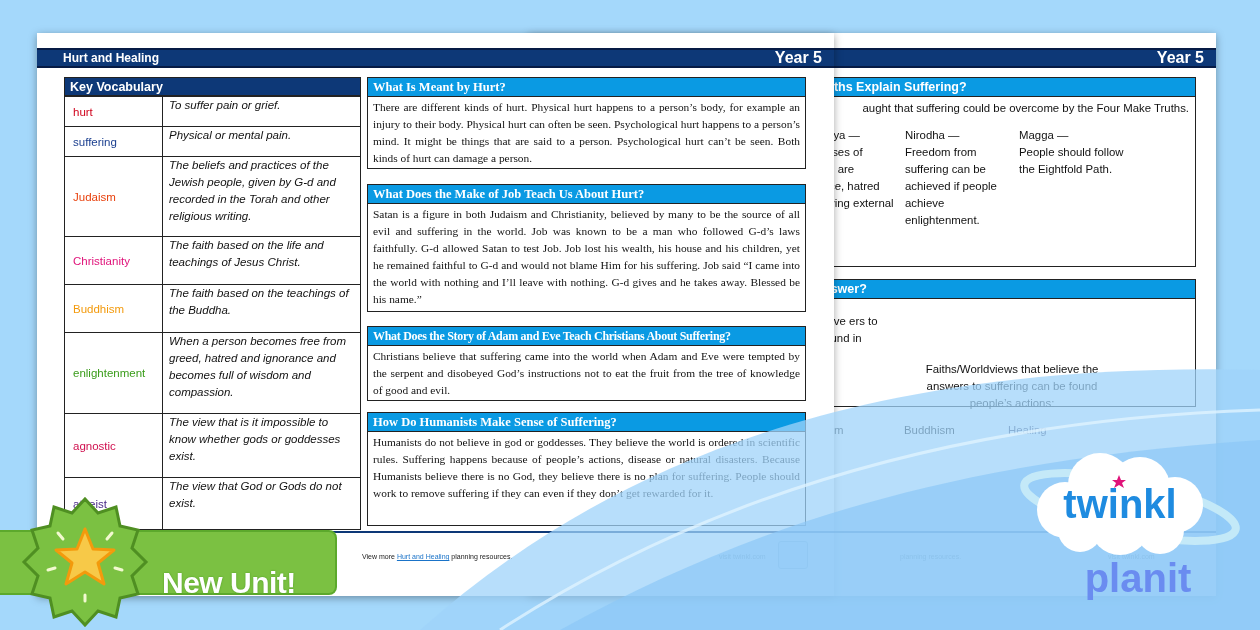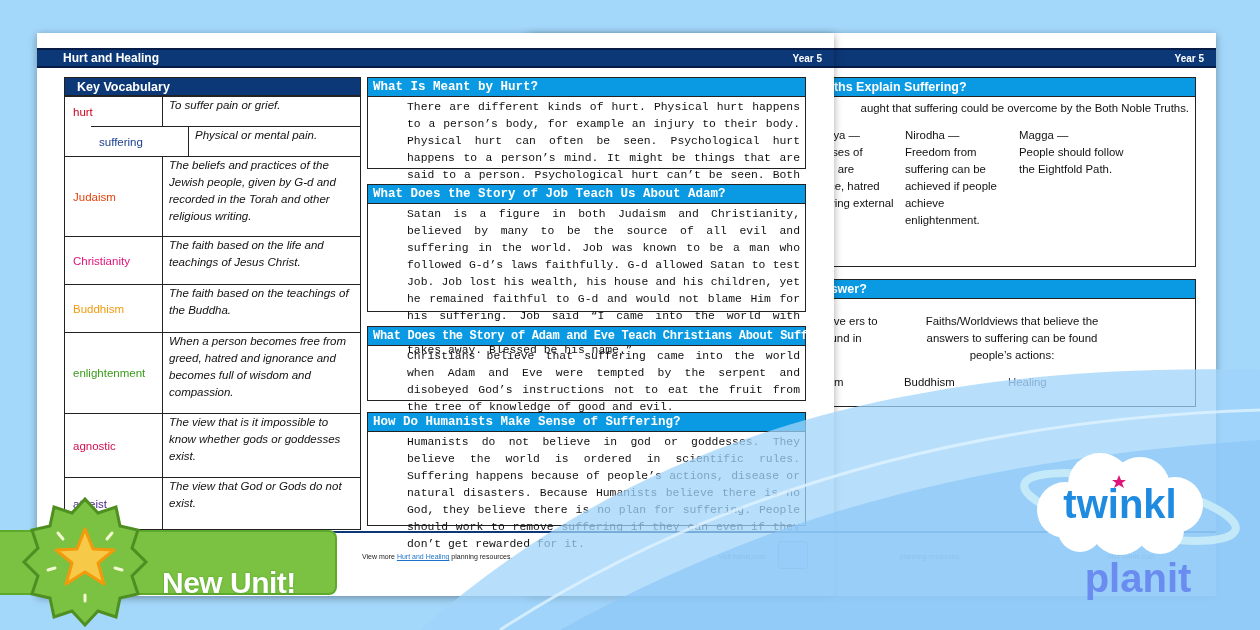--- a/index.html
+++ b/index.html
@@ -22,56 +22,55 @@
   .doc-header {
     position: absolute; left: 0; right: 0; top: 15px; height: 20px;
     background: #0d3877;
     border-top: 2px solid #061b45;
     border-bottom: 2px solid #061b45;
     color: #fff; font-weight: bold; font-size: 12px;
     display: flex; align-items: center; justify-content: space-between;
     padding: 0 12px 0 26px;
     font-family: "Liberation Sans", sans-serif;
   }
-  .doc-header .year { font-size: 10px; }
+  .doc-header .year { font-size: 16px; }
 
   
   .vocab {
     position: absolute; left: 27px; top: 44px; width: 297px;
     border: 1.5px solid #222;
     font-family: "Liberation Sans", sans-serif;
     font-size: 11.5px;
   }
   .vocab .vhead {
     background: #0d3877; color: #fff; font-weight: bold;
-    font-size: 12.5px; height: 18px; line-height: 18px; padding-left: 12px;
+    font-size: 12.5px; height: 18px; line-height: 18px; padding-left: 5px;
     border-bottom: 1.5px solid #222;
   }
   .vocab .vrow { display: flex; border-top: 1.2px solid #222; }
   .vocab .vrow:first-of-type { border-top: none; }
   .vocab .term {
     width: 98px; border-right: 1.2px solid #222;
     display: flex; align-items: center; padding-left: 8px;
   }
   .vocab .def { flex: 1; padding: 0 6px; line-height: 17px; font-style: italic; }
 
   .box {
     position: absolute; left: 330px; width: 439px;
     border: 1.5px solid #222;
-    font-family: Liberation Mono, monospace;
+    font-family: Liberation Serif, serif;
   }
   .box .bhead {
     background: #0a9ae3; color: #fff; font-weight: bold;
     font-size: 12.5px; height: 19px; line-height: 19px; padding-left: 5px;
     border-bottom: 1.5px solid #222; white-space: nowrap;
   }
   .box .bbody {
     font-size: 11.4px; line-height: 17px; padding: 2px 5px 3px 5px;
     text-align: justify;
-    margin-left: 34px;
   }
 
   
   .bbox {
     position: absolute; width: 460px; right: 20px;
     border: 1.5px solid #222;
     font-family: "Liberation Sans", sans-serif;
     font-size: 11.4px;
   }
   .bbox .bhead {
@@ -120,21 +119,21 @@
 </head>
 <body>
 
 <div class="sheet" id="sheet-back">
   <div class="doc-header" style="justify-content:flex-end;">
     <span class="year">Year 5</span>
   </div>
 
   <div class="bbox" style="top:44px; height:190px;">
     <div class="bhead">Four Noble Truths Explain Suffering?</div>
-    <div style="padding:3px 6px 0 0; text-align:right; white-space:nowrap; line-height:17px;">aught that suffering could be overcome by the Both Noble Truths.</div>
+    <div style="padding:3px 6px 0 0; text-align:right; white-space:nowrap; line-height:17px;">aught that suffering could be overcome by the Four Make Truths.</div>
     <div class="truths">
       <div style="width:48px; padding-top:34px; padding-left:0;">life.</div>
       <div class="truth">
         <div>Samudāya —</div>
         <div>The causes of suffering are ignorance, hatred and craving external things.</div>
       </div>
       <div class="truth">
         <div>Nirodha —</div>
         <div>Freedom from suffering can be achieved if people achieve enlightenment.</div>
       </div>
@@ -142,21 +141,21 @@
         <div>Magga —</div>
         <div>People should follow the Eightfold Path.</div>
       </div>
     </div>
   </div>
 
   <div class="bbox" style="top:246px; height:128px;">
     <div class="bhead">Is There an Answer?</div>
     <div style="display:flex; padding-top:14px; line-height:17px;">
       <div style="width:150px; padding-left:0;">orldviews that believe ers to suffering can be found in God:</div>
-      <div style="width:210px; margin-left:20px; text-align:center;">Faiths/Worldviews that believe the answers to suffering can be found people’s actions:</div>
+      <div style="width:210px; margin-left:20px; text-align:center;margin-top:48px;">Faiths/Worldviews that believe the answers to suffering can be found people’s actions:</div>
     </div>
     <div style="display:flex; padding-top:12px;">
       <span style="width:64px;">ity</span>
       <span style="width:103px;">Judaism</span>
       <span style="width:104px;">Buddhism</span>
       <span style="color:#446;">Healing</span>
     </div>
   </div>
 
   <div class="footer-line"></div>
@@ -169,21 +168,21 @@
     <span>Hurt and Healing</span>
     <span class="year">Year 5</span>
   </div>
 
   <div class="vocab">
     <div class="vhead">Key Vocabulary</div>
     <div class="vrow" style="height:30px;">
       <div class="term" style="color:#d0021b;">hurt</div>
       <div class="def">To suffer pain or grief.</div>
     </div>
-    <div class="vrow" style="height:30px;margin-left:26px;">
+    <div class="vrow" style="height:30px;">
       <div class="term" style="color:#1b3f8f;">suffering</div>
       <div class="def">Physical or mental pain.</div>
     </div>
     <div class="vrow" style="height:80px;">
       <div class="term" style="color:#e8400c;">Judaism</div>
       <div class="def">The beliefs and practices of the Jewish people, given by G-d and recorded in the Torah and other religious writing.</div>
     </div>
     <div class="vrow" style="height:48px;">
       <div class="term" style="color:#e0137a;">Christianity</div>
       <div class="def">The faith based on the life and teachings of Jesus Christ.</div>
@@ -204,21 +203,21 @@
       <div class="term" style="color:#4b2a8a;">atheist</div>
       <div class="def">The view that God or Gods do not exist.</div>
     </div>
   </div>
 
   <div class="box" style="top:44px; height:92px;">
     <div class="bhead">What Is Meant by Hurt?</div>
     <div class="bbody">There are different kinds of hurt. Physical hurt happens to a person’s body, for example an injury to their body. Physical hurt can often be seen. Psychological hurt happens to a person’s mind. It might be things that are said to a person. Psychological hurt can’t be seen. Both kinds of hurt can damage a person.</div>
   </div>
   <div class="box" style="top:151px; height:128px;">
-    <div class="bhead">What Does the Story of Job Teach Us About Adam?</div>
+    <div class="bhead">What Does the Make of Job Teach Us About Hurt?</div>
     <div class="bbody">Satan is a figure in both Judaism and Christianity, believed by many to be the source of all evil and suffering in the world. Job was known to be a man who followed G-d’s laws faithfully. G-d allowed Satan to test Job. Job lost his wealth, his house and his children, yet he remained faithful to G-d and would not blame Him for his suffering. Job said “I came into the world with nothing and I’ll leave with nothing. G-d gives and he takes away. Blessed be his name.”</div>
   </div>
   <div class="box" style="top:379px; height:114px;">
     <div class="bhead">How Do Humanists Make Sense of Suffering?</div>
     <div class="bbody">Humanists do not believe in god or goddesses. They believe the world is ordered in scientific rules. Suffering happens because of people’s actions, disease or natural disasters. Because Humanists believe there is no God, they believe there is no plan for suffering. People should work to remove suffering if they can even if they don’t get rewarded for it.</div>
   </div>
   <div class="box" style="top:293px; height:75px;">
     <div class="bhead" style="font-size:12px; letter-spacing:-0.3px;">What Does the Story of Adam and Eve Teach Christians About Suffering?</div>
     <div class="bbody">Christians believe that suffering came into the world when Adam and Eve were tempted by the serpent and disobeyed God’s instructions not to eat the fruit from the tree of knowledge of good and evil.</div>
   </div>

